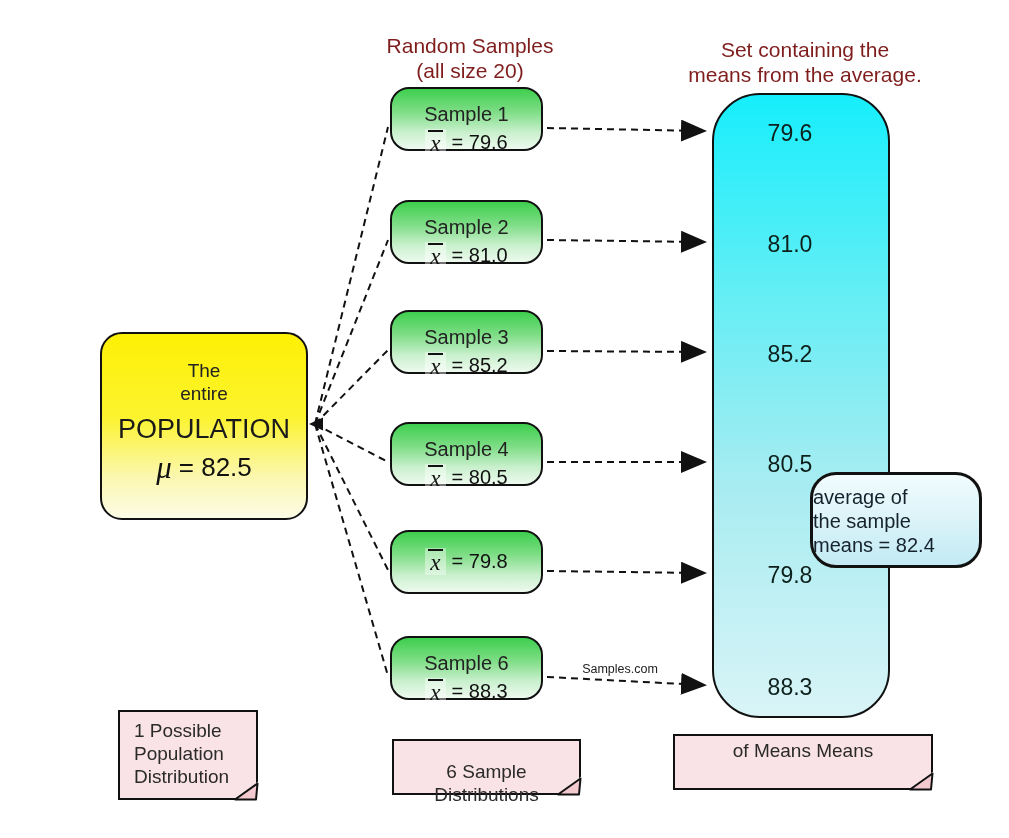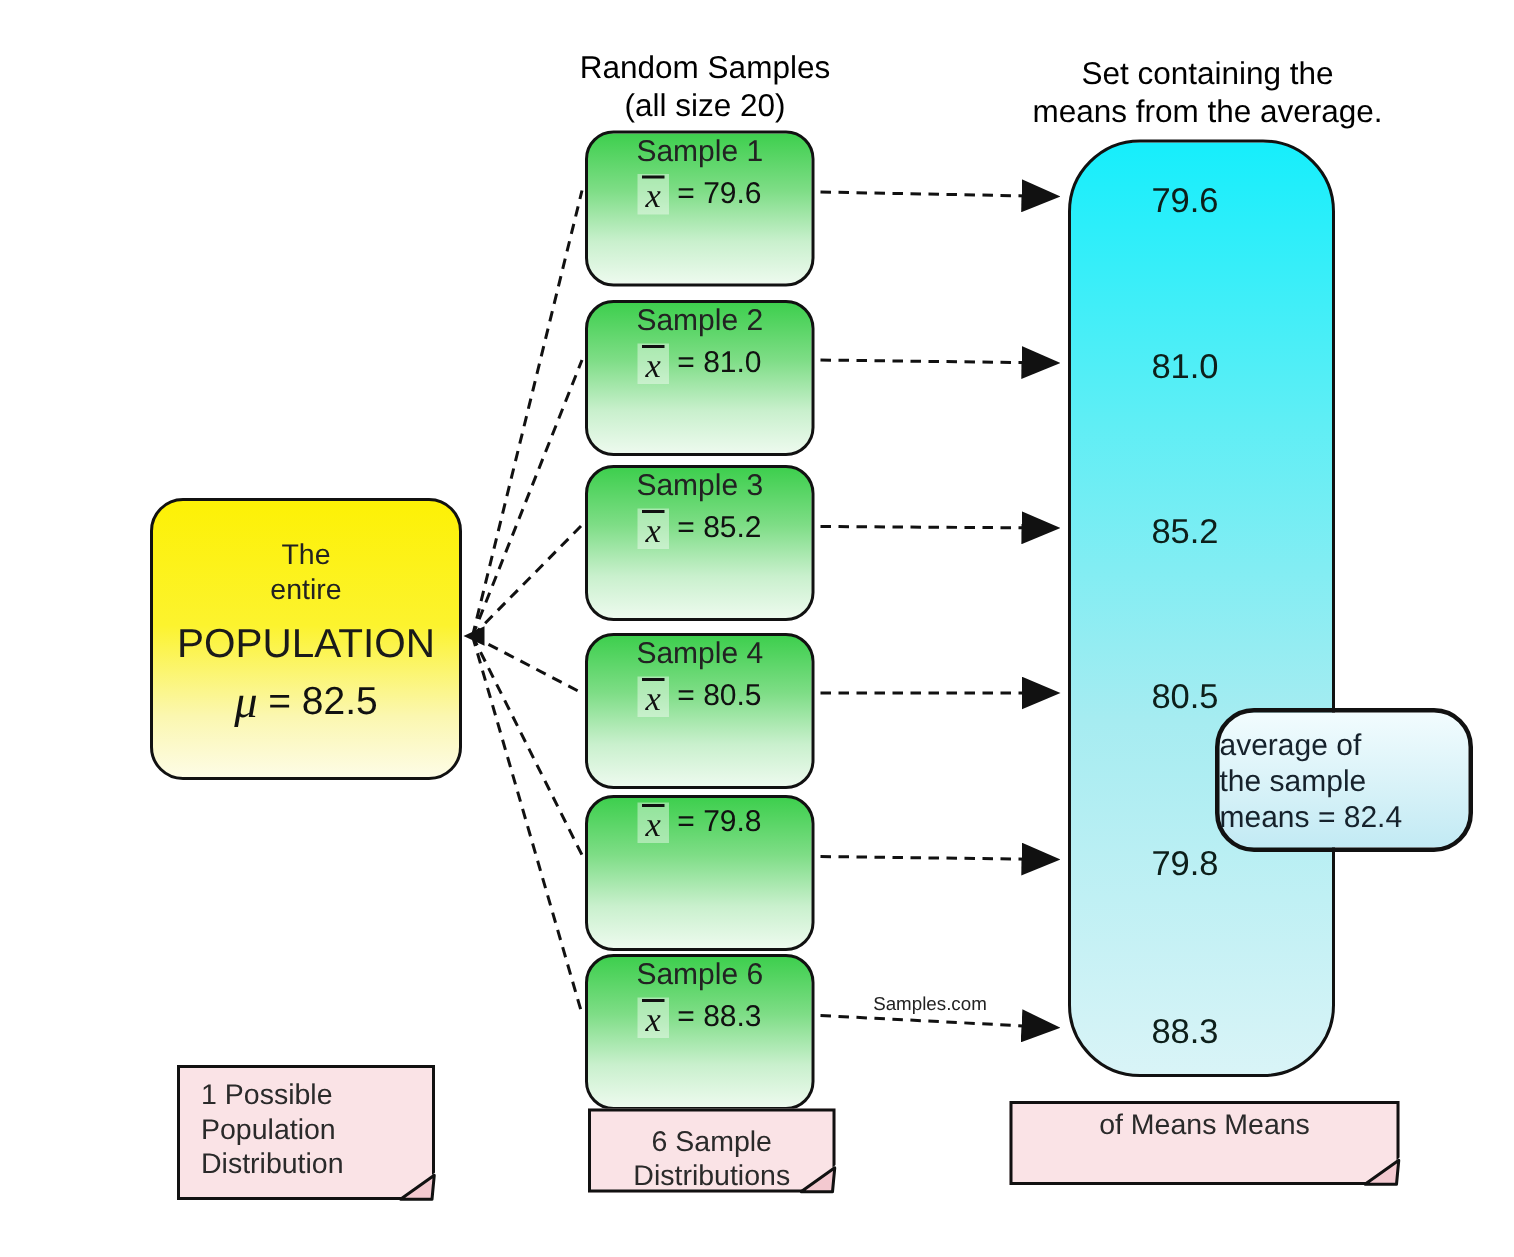--- a/index.html
+++ b/index.html
@@ -3,41 +3,41 @@
 <meta charset="utf-8">
 <style>
   html,body { margin:0; padding:0; background:#ffffff; }
   .canvas {
     position:relative; width:1009px; height:838px; background:#ffffff;
     font-family:"Liberation Sans", sans-serif; color:#1a1a1a; overflow:hidden;
   }
   svg.connectors { position:absolute; left:0; top:0; z-index:1; }
   .dash { stroke:#111; stroke-width:2; stroke-dasharray:7 5; fill:none; }
 
-  .col-header { position:absolute; z-index:3; text-align:center; font-size:21px; line-height:25px; color:#000000; }
+  .col-header { position:absolute; z-index:3; text-align:center; font-size:21px; line-height:25px; color:#7f1d1d; }
   .hdr-samples { left:360px; top:33px; width:220px; }
   .hdr-set { left:668px; top:37px; width:274px; }
 
   .pop-box {
     position:absolute; z-index:2; left:100px; top:332px; width:208px; height:188px;
     box-sizing:border-box; border:2.5px solid #111; border-radius:22px;
     background:linear-gradient(180deg,#fdf105 0%,#fcf32e 45%,#fbf7b0 78%,#fdfce6 100%);
     text-align:center; padding-top:25px;
   }
   .pop-small { font-size:19px; line-height:23px; color:#222; }
   .pop-name { font-size:27px; line-height:30px; margin-top:9px; color:#1a1a1a; }
   .pop-mu { margin-top:8px; font-size:26px; color:#111; display:flex; align-items:center; justify-content:center; }
   .mu { font-family:"Liberation Serif", serif; font-style:italic; font-size:31px; line-height:30px; }
   .mu-val { margin-left:7px; }
 
   .sample-box {
-    position:absolute; z-index:2; left:390px; width:153px; height:104px;
+    position:absolute; z-index:2; left:390px; width:153px; height:64px;
     box-sizing:border-box; border:2.5px solid #111; border-radius:19px;
     background:linear-gradient(180deg,#3ecf4e 0%,#7edd86 38%,#c9f0cd 72%,#edfaee 100%);
-    text-align:center; padding-top:0;
+    text-align:center; padding-top:13px;
   }
   .sample-label { font-size:20px; line-height:24px; color:#222; }
   .sample-mean { display:flex; align-items:center; justify-content:center; margin-top:3px; color:#111; }
   .xbar {
     position:relative; display:inline-block; font-family:"Liberation Serif", serif; font-style:italic;
     font-size:23px; line-height:1.05; padding:3px 5px 0; background:rgba(255,255,255,0.42);
   }
   .xbar::after { content:""; position:absolute; left:3px; right:3px; top:1px; height:2px; background:#111; }
   .mean-text { margin-left:6px; font-size:20px; }
 
@@ -56,22 +56,22 @@
     font-size:20px; line-height:24px; color:#16222c; padding-top:10px;
   }
 
   .watermark { position:absolute; z-index:3; left:560px; top:662px; width:120px;
     text-align:center; font-size:12.5px; color:#222; }
 
   .note {
     position:absolute; z-index:3; box-sizing:border-box; background:#fae3e6; border:2.5px solid #111;
     font-size:19px; line-height:23px; color:#2a2a2a;
   }
-  .note1 { left:118px; top:710px; width:172px; height:90px; text-align:left; padding:7px 0 0 14px; }
-  .note2 { left:392px; top:739px; width:165px; height:56px; text-align:center; padding-top:9px; }
+  .note1 { left:118px; top:710px; width:140px; height:90px; text-align:left; padding:7px 0 0 14px; }
+  .note2 { left:392px; top:739px; width:189px; height:56px; text-align:center; padding-top:19px; }
   .note3 { left:673px; top:734px; width:260px; height:56px; text-align:center; padding-top:3px; }
   .fold { position:absolute; right:-3px; bottom:-3px; }
 </style>
 </head>
 <body>
 
 <div class="canvas">
 
   <svg class="connectors" width="1009" height="838" viewBox="0 0 1009 838">
     <defs>

